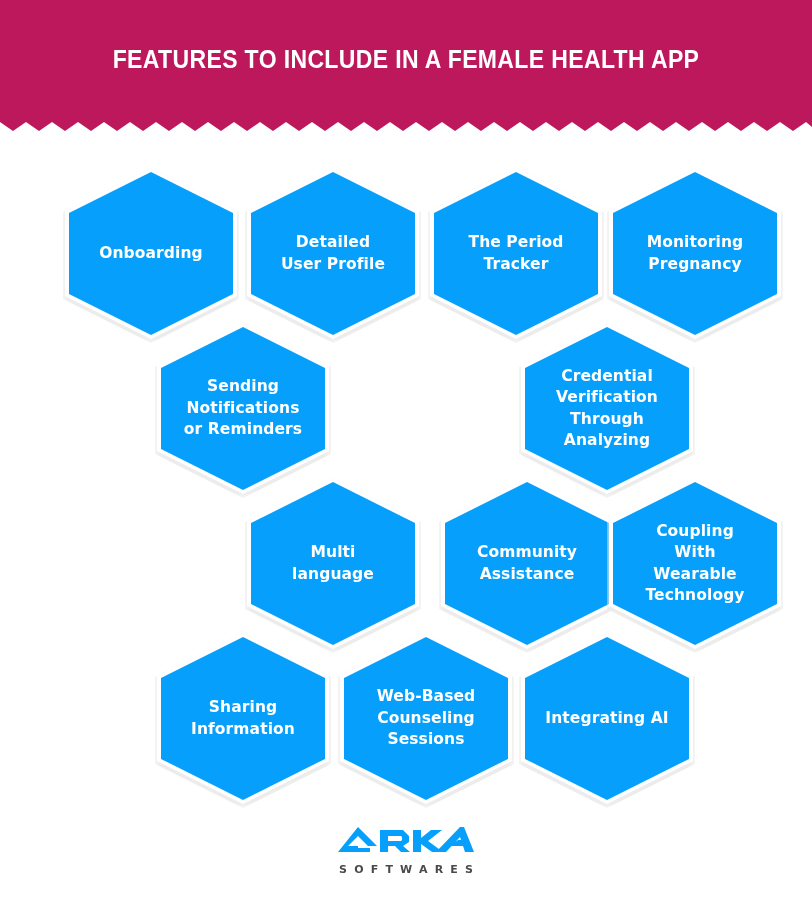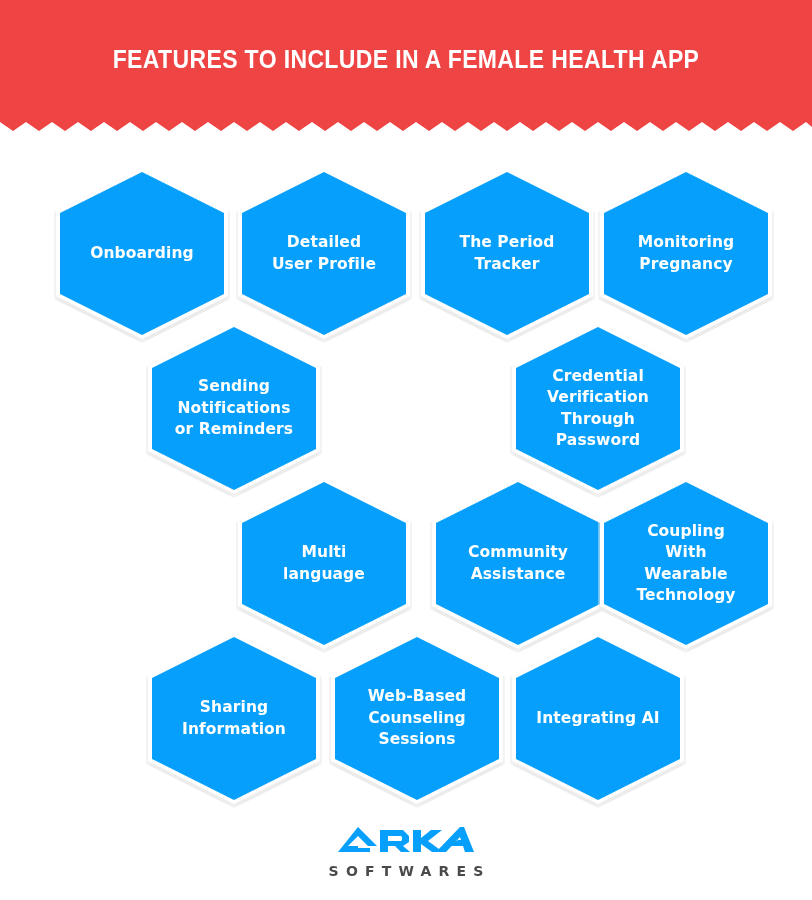--- a/index.html
+++ b/index.html
@@ -15,21 +15,21 @@
     position: relative;
   }
 
   
   .header {
     position: absolute;
     left: 0;
     top: 0;
     width: 812px;
     height: 131px;
-    background: #ef4444;
+    background: #be185d;
     overflow: hidden;
   }
   .header-title {
     position: absolute;
     left: 0;
     top: 0;
     width: 812px;
     height: 118px;
     display: flex;
     align-items: center;
@@ -49,21 +49,21 @@
     position: absolute;
     left: 0;
     bottom: 0;
     width: 812px;
     height: 13px;
   }
 
   
   .hex-grid {
     position: absolute;
-    left: 8px;
+    left: 17px;
     top: 131px;
     width: 732px;
     height: 690px;
     padding-left: 24px;
   }
   .hex {
     position: absolute;
     width: 164px;
     height: 163px;
     display: flex;
@@ -117,21 +117,21 @@
     align-items: center;
     justify-content: flex-start;
   }
   .logo-mark {
     display: block;
   }
   .logo-sub {
     margin-top: 3px;
     color: #4a4a4a;
     font-family: "DejaVu Sans", sans-serif;
-    font-size: 14px;
+    font-size: 11px;
     font-weight: bold;
     letter-spacing: 7.2px;
     text-indent: 7.2px;
   }
 </style>
 </head>
 <body>
 
 <div class="header">
   <div class="header-title">FEATURES TO INCLUDE IN A FEMALE HEALTH APP</div>
@@ -181,21 +181,21 @@
 Pregnancy</div>
       </div>
     </div>
     <div style="position: absolute; left: 508px; top: 196px; width: 164px; height: 163px;">
       <div class="hex-shadow" style="left: -6px; top: -4px;"></div>
       <div class="hex-white" style="left: -4px; top: -4px;"></div>
       <div class="hex">
         <div class="hex-label">Credential
 Verification
 Through
-Password</div>
+Analyzing</div>
       </div>
     </div>
     <div style="position: absolute; left: 234px; top: 351px; width: 164px; height: 163px;">
       <div class="hex-shadow" style="left: -6px; top: -4px;"></div>
       <div class="hex-white" style="left: -4px; top: -4px;"></div>
       <div class="hex">
         <div class="hex-label">Multi
 language</div>
       </div>
     </div>

